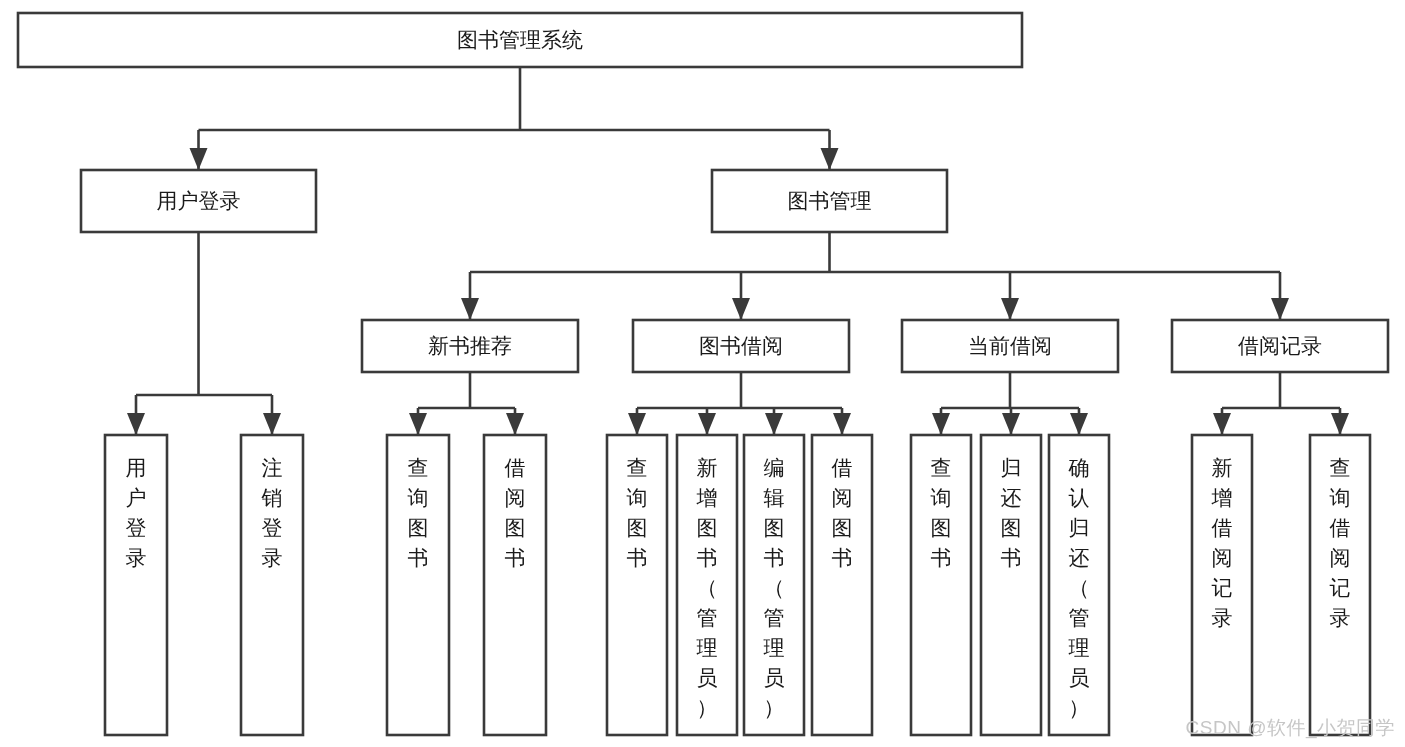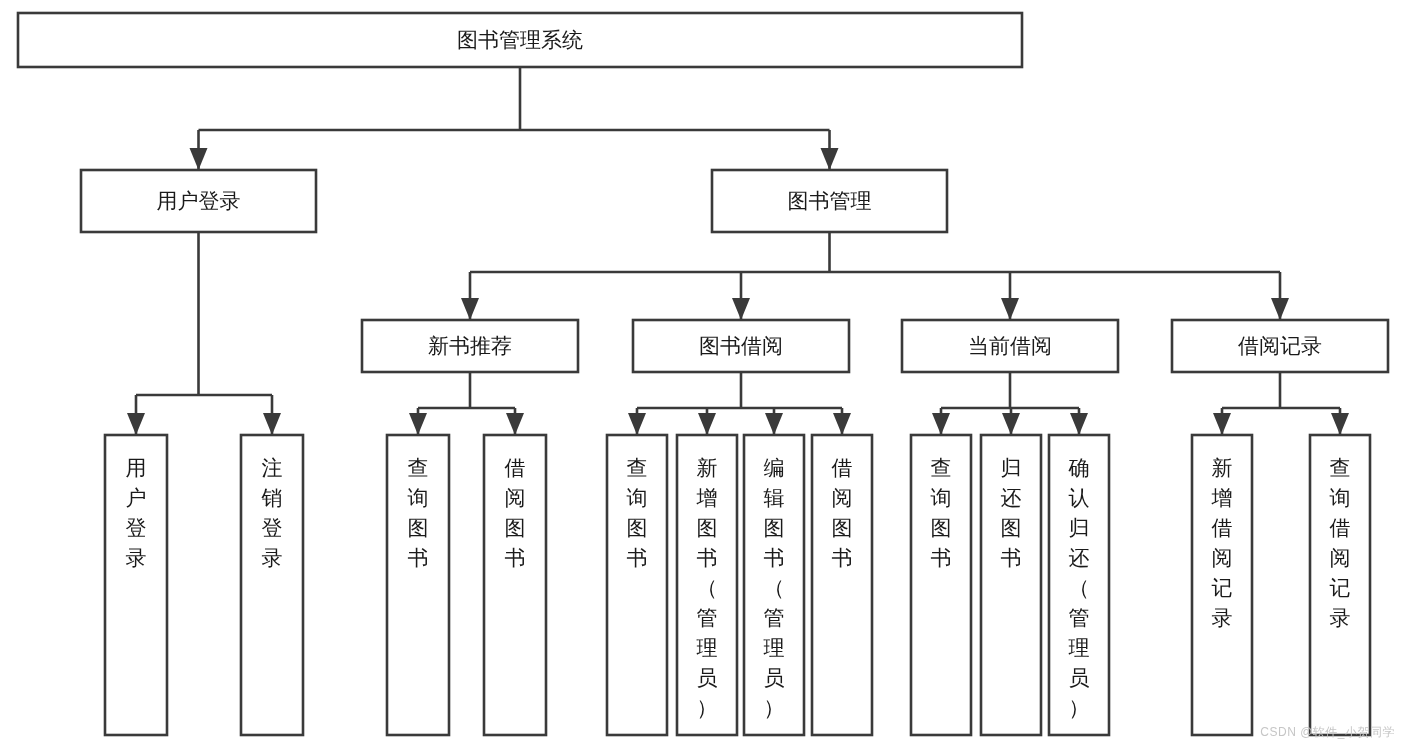--- a/index.html
+++ b/index.html
@@ -53,21 +53,21 @@
     font-family: "Liberation Sans", "DejaVu Sans", sans-serif;
     font-size: 21px;
     fill: #1a1a1a;
     text-anchor: middle;
   }
   .watermark-text {
     position: absolute;
     right: 10px;
     bottom: 6px;
     font-family: "Liberation Sans", "DejaVu Sans", sans-serif;
-    font-size: 12px;
+    font-size: 19px;
     color: #c6c6c6;
     white-space: nowrap;
     letter-spacing: 0.5px;
   }
 </style>
 </head>
 <body>
 
 <div id="diagram-root">
 

